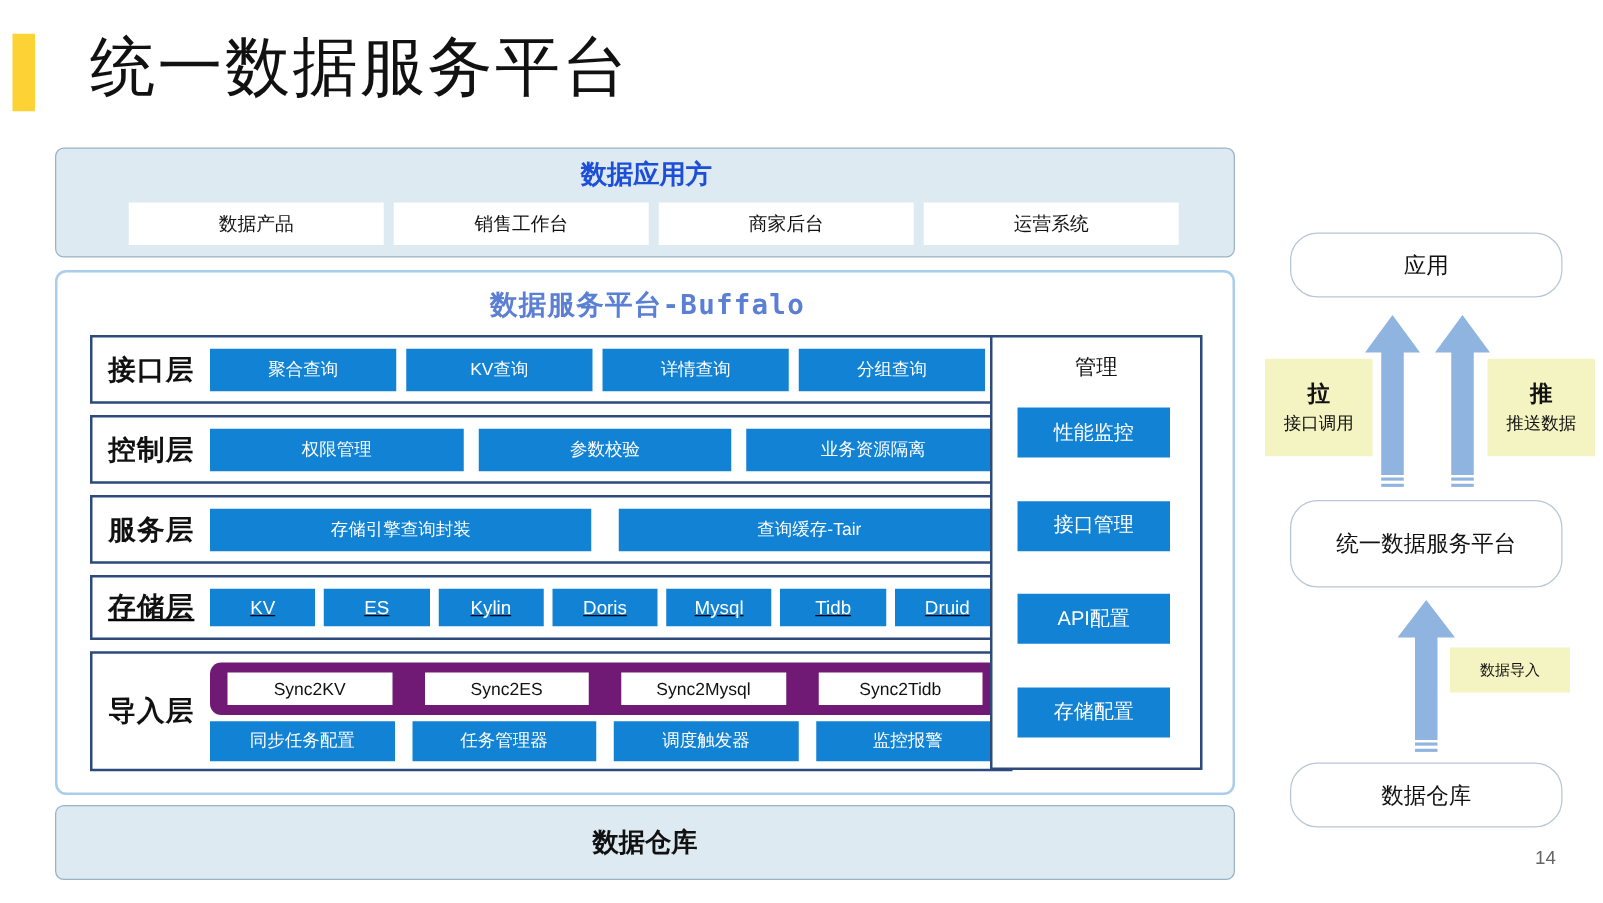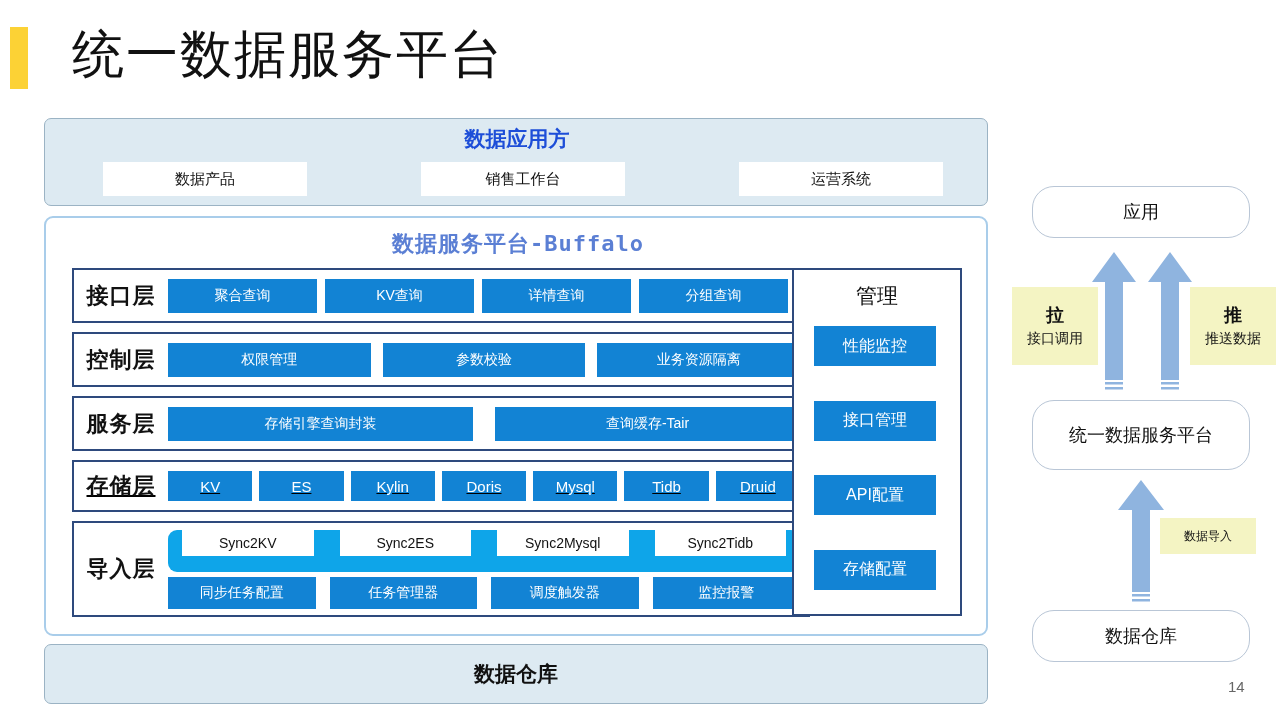--- a/index.html
+++ b/index.html
@@ -61,32 +61,32 @@
   #layer-svc .chip{flex:1;height:34px;}
 
   #layer-store{height:52px;text-decoration:underline;}
   #layer-store .layer-items{justify-content:space-between;padding-right:8px;gap:7px;}
   #layer-store .chip{flex:1;height:30px;font-size:15px;}
 
   #layer-import{height:96px;}
   #layer-import .layer-name{font-size:22px;}
   #import-col{flex:1;display:flex;flex-direction:column;justify-content:center;
     height:100%;padding-right:8px;gap:5px;}
-  #sync-band{background:#0ea5e9;border-radius:9px;height:42px;display:flex;
-    justify-content:space-between;padding:0 14px;gap:26px;box-sizing:border-box;}
+  #sync-band{background:#701a75;border-radius:9px;height:42px;display:flex;
+    align-items:center;justify-content:space-between;padding:0 14px;gap:26px;box-sizing:border-box;}
   .sync-box{background:#fff;color:#111;height:26px;flex:1;display:flex;align-items:center;
     justify-content:center;font-size:14px;}
   #task-row{height:32px;display:flex;justify-content:center;gap:14px;}
   #task-row .chip{flex:1;height:32px;font-size:14px;}
 
   
   #mgmt{position:absolute;left:746px;top:50px;width:170px;height:348px;
     border:2px solid #2E4A7D;background:#fff;box-sizing:border-box;}
   #mgmt-title{position:absolute;left:0;top:12px;width:166px;text-align:center;
-    font-size:21px;color:#111;}
+    font-size:17px;color:#111;}
   #mgmt-items{position:absolute;left:0;top:52px;width:166px;height:286px;
     display:flex;flex-direction:column;align-items:center;justify-content:space-between;
     padding:4px 4px 18px 0;box-sizing:border-box;}
   #mgmt-items .chip{width:122px;height:40px;font-size:16px;}
 
   
   #flow{position:absolute;left:1000px;top:160px;width:282px;height:520px;}
   .pill{position:absolute;border:1px solid #B9C6D6;border-radius:22px;background:#fff;
     display:flex;align-items:center;justify-content:center;font-size:18px;color:#111;
     box-sizing:border-box;}
@@ -119,20 +119,21 @@
   <div id="title-text">统一数据服务平台</div>
 </div>
 
 <div id="arch">
 
   <div id="consumers" class="band">
     <div id="consumers-title">数据应用方</div>
     <div id="consumer-row">
       <div class="consumer-box">数据产品</div>
       <div class="consumer-box">销售工作台</div>
+      <div class="consumer-box">商家后台</div>
       <div class="consumer-box">运营系统</div>
     </div>
   </div>
 
   <div id="buffalo">
     <div id="buffalo-title">数据服务平台-Buffalo</div>
 
     <div id="layers">
 
       <div id="layer-api" class="layer">

